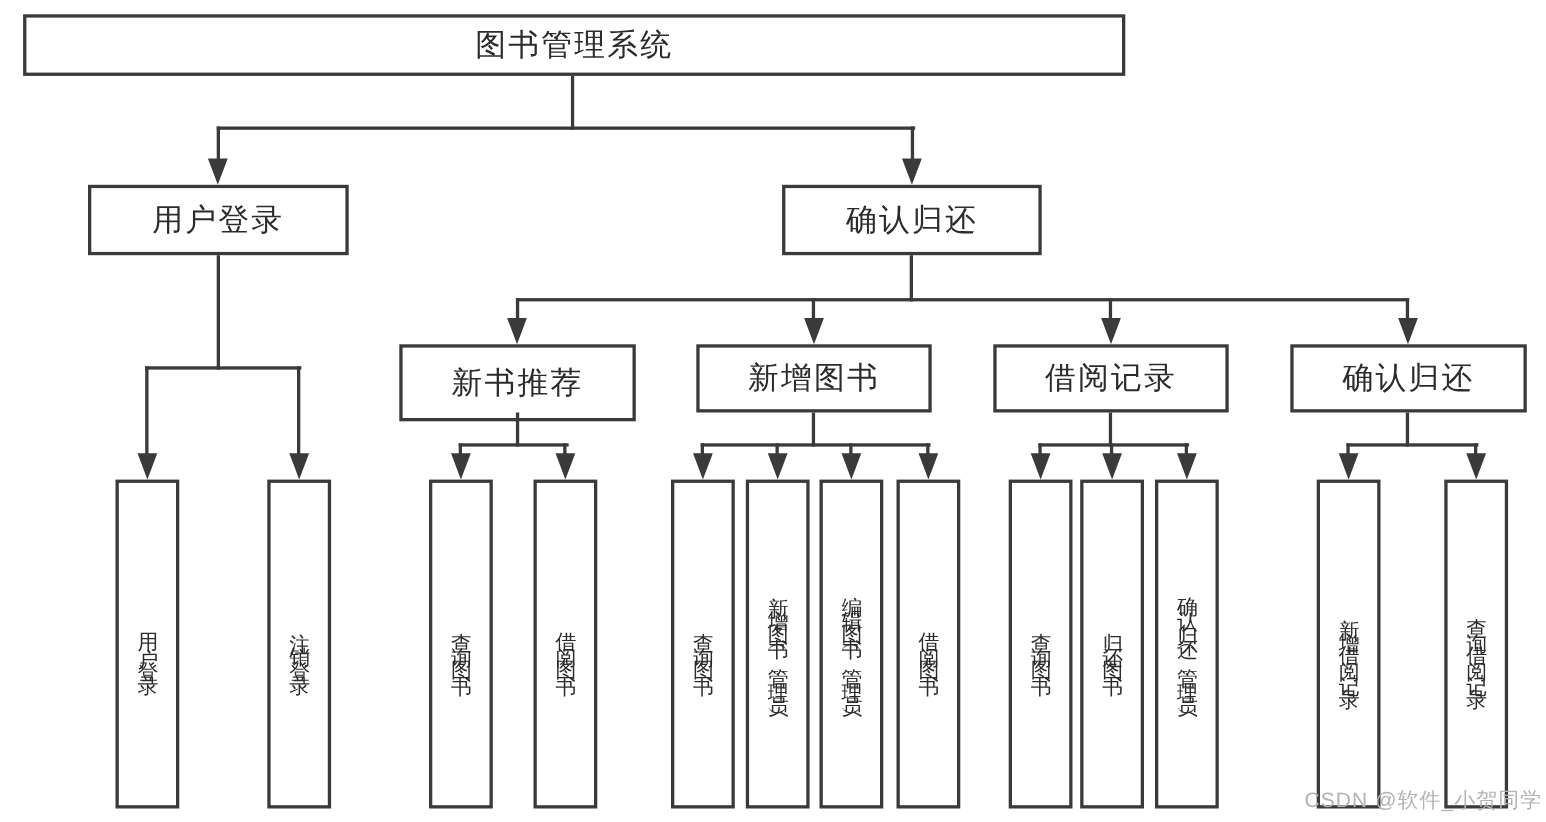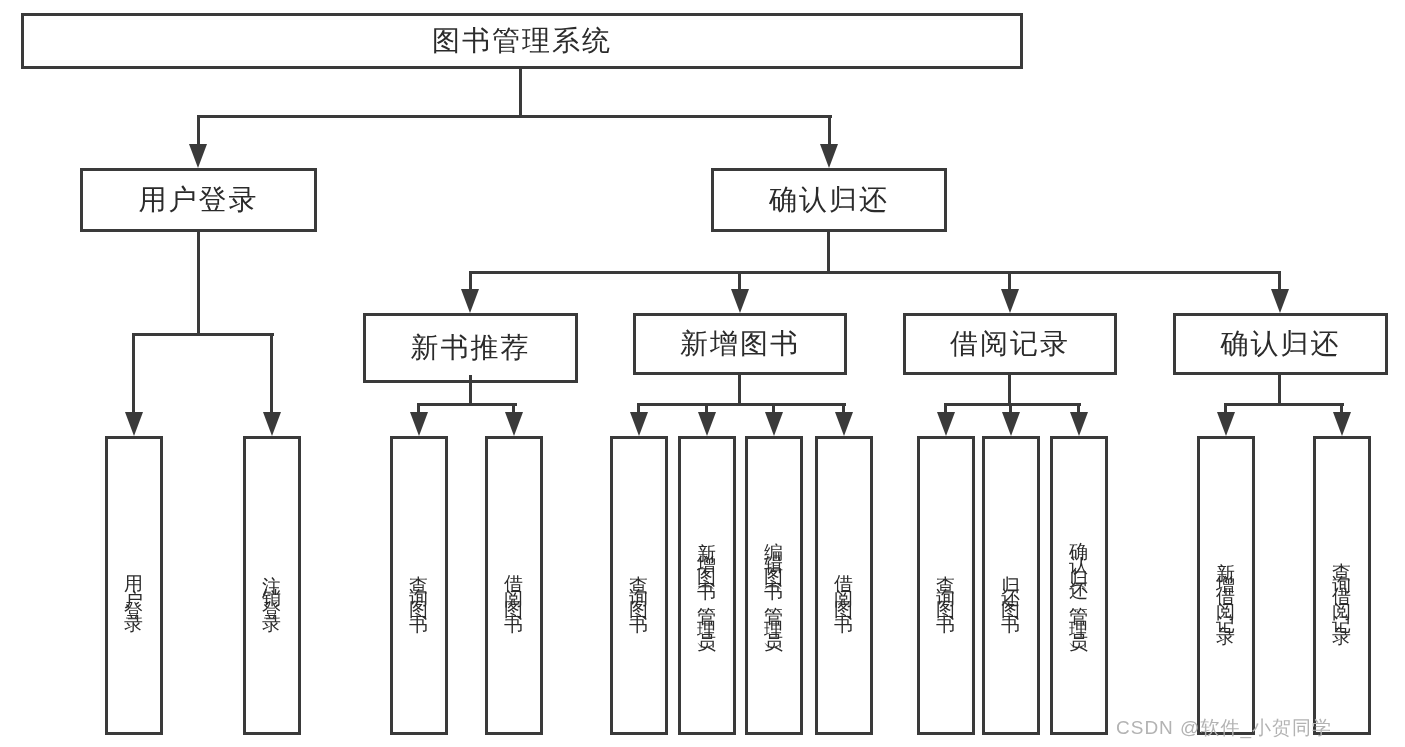--- a/index.html
+++ b/index.html
@@ -18,21 +18,21 @@
   }
   .vline,.hline{position:absolute;background:#3a3a3a;}
   .vline{width:3px;}
   .hline{height:3px;}
   .arrow{
     position:absolute;width:0;height:0;
     border-left:9px solid transparent;border-right:9px solid transparent;
     border-top:24px solid #3a3a3a;
   }
   .watermark{
-    position:absolute;left:1116px;top:715px;font-size:19px;color:#b3b3b3;
+    position:absolute;left:1186px;top:715px;font-size:19px;color:#b3b3b3;
     letter-spacing:1px;z-index:10;white-space:nowrap;
   }
 </style>
 </head>
 <body>
 
 <div>
 
   <div class="box hbox" style="left:21px;top:13px;width:1002px;height:56px;">
     <span>图书管理系统</span>

